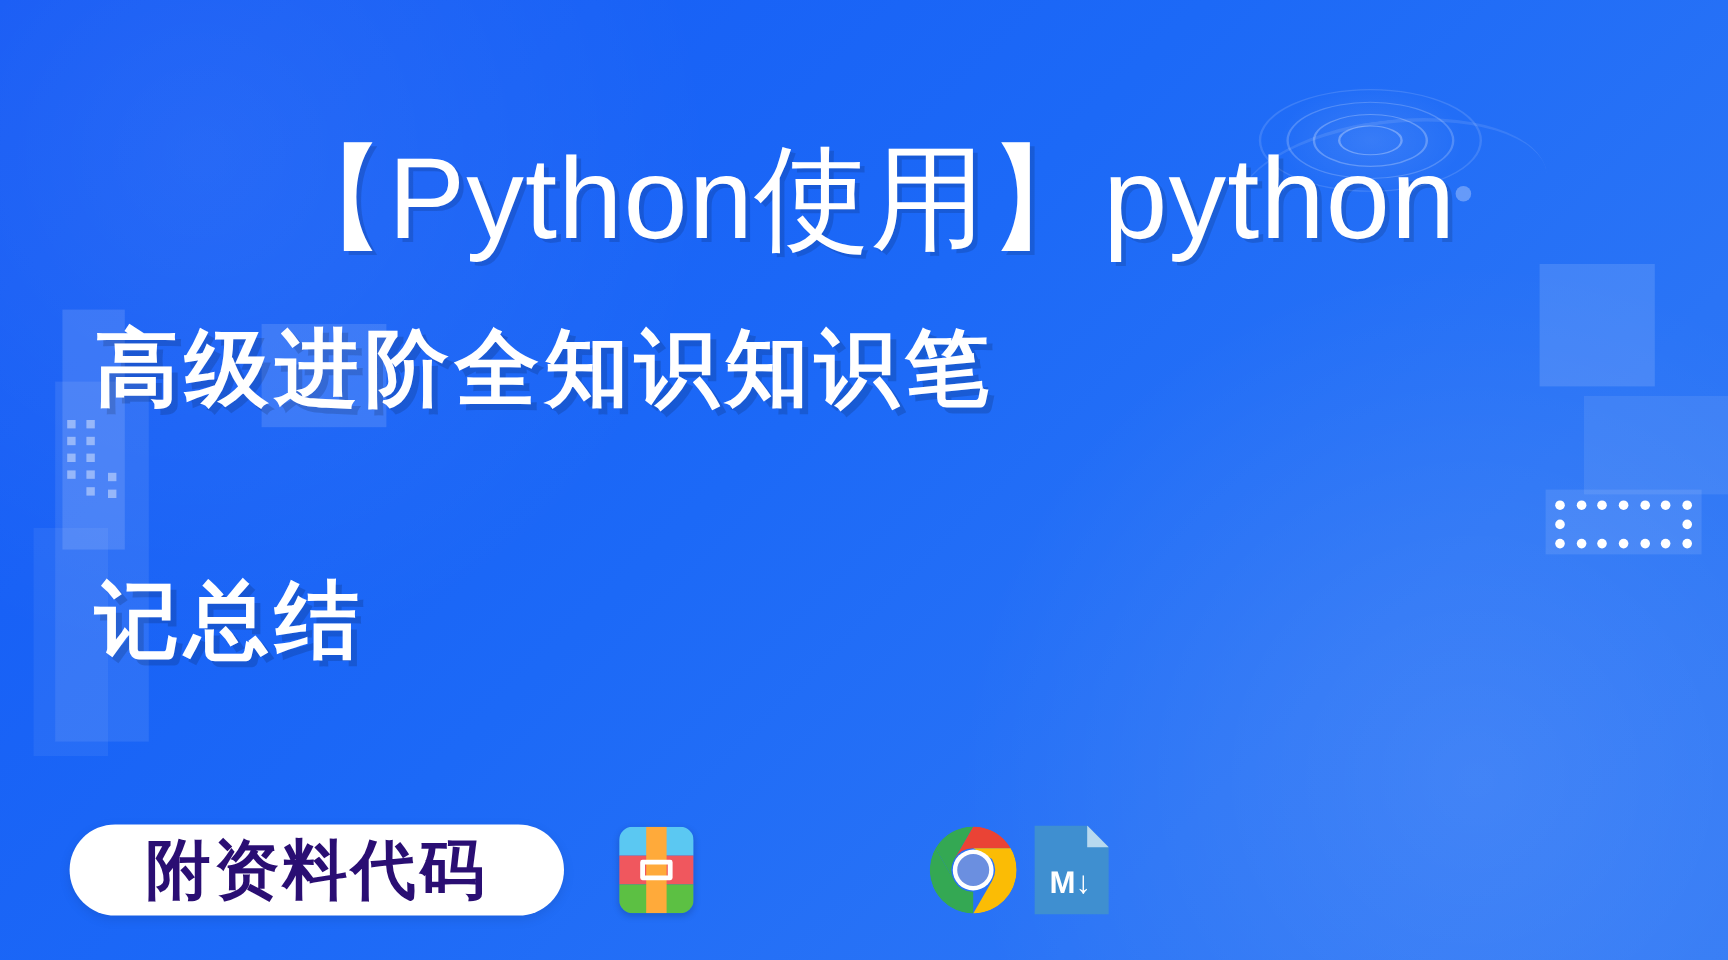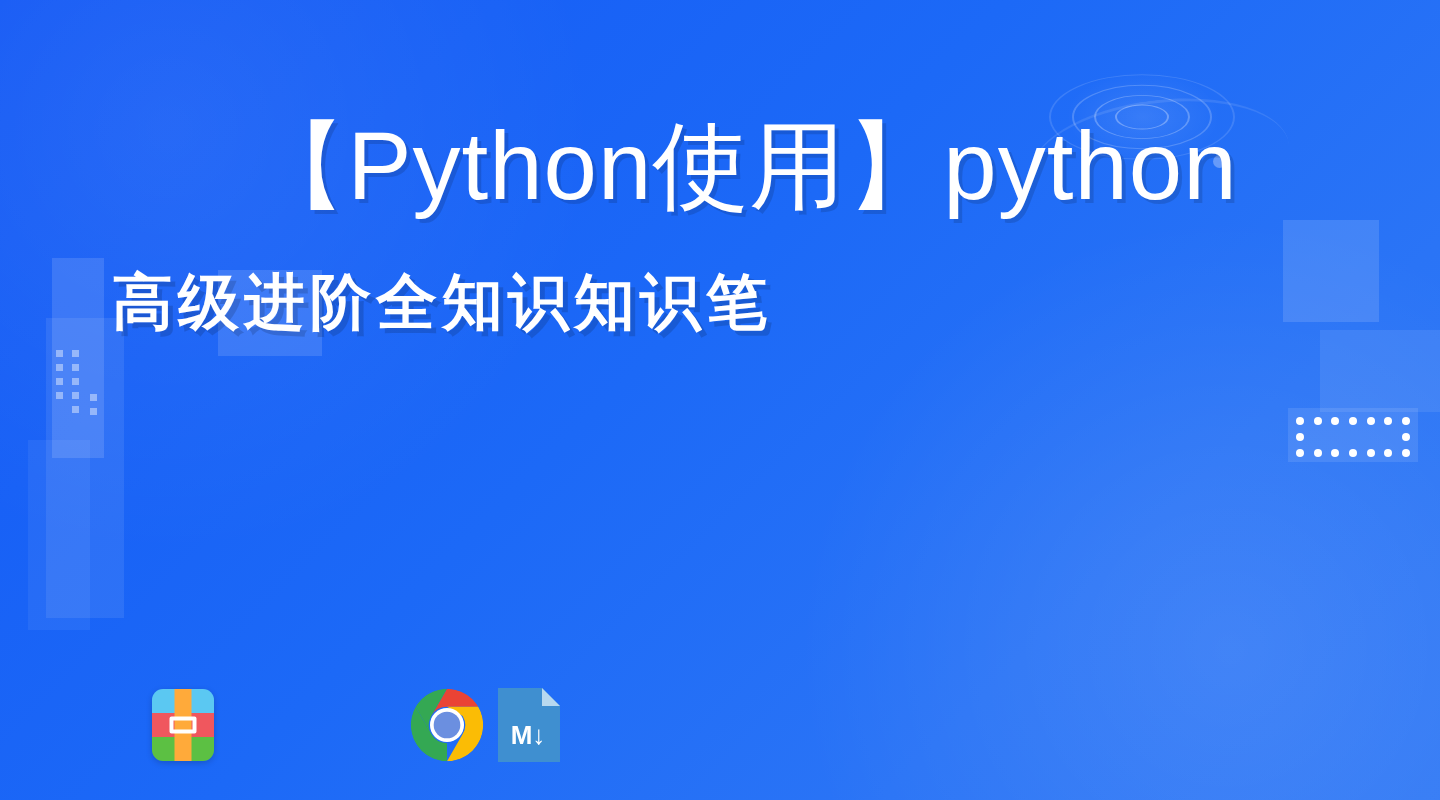--- a/index.html
+++ b/index.html
@@ -10,21 +10,20 @@
   }
   * { box-sizing: border-box; }
 
   .cover {
     position: relative;
     width: 1440px;
     height: 800px;
     overflow: hidden;
     font-family: "Liberation Sans", "DejaVu Sans", sans-serif;
     background: linear-gradient(135deg, #1459f5 0%, #1c69f7 45%, #2a74f6 75%, #3179f5 100%);
-    padding-left: 48px;
   }
 
   
   .bg-layer {
     position: absolute;
     inset: 0;
     overflow: hidden;
     pointer-events: none;
   }
 
@@ -186,23 +185,23 @@
     font-size: 96px;
     line-height: 1;
     font-weight: 400;
     letter-spacing: 1px;
     white-space: nowrap;
     text-shadow: 4px 4px 0 rgba(0,0,0,0.13);
   }
 
   .subline {
     position: absolute;
-    left: 64px;
+    left: 79px;
     color: #ffffff;
-    font-size: 61px;
+    font-size: 70px;
     line-height: 1;
     font-weight: 700;
     letter-spacing: 5px;
     white-space: nowrap;
     text-shadow: 5px 5px 0 rgba(0,0,0,0.14);
   }
   .subline.l1 { top: 272px; }
   .subline.l2 { top: 482px; }
 
   
@@ -375,23 +374,27 @@
         </div>
     </div>
   </div>
 
   <div class="content">
 
     <h1 class="headline">【Python使用】python</h1>
 
     <div class="subline l1">高级进阶全知识知识笔</div>
 
+    <div class="subline l2">记总结</div>
 
     <div class="footer">
 
+      <div class="pill">
+        <span>附资料代码</span>
+      </div>
 
       <div class="zip-icon">
         <div class="band b1"></div>
         <div class="band b2"></div>
         <div class="band b3"></div>
         <div class="stripe"></div>
         <div class="hole"></div>
       </div>
 
       <div class="right-group">

